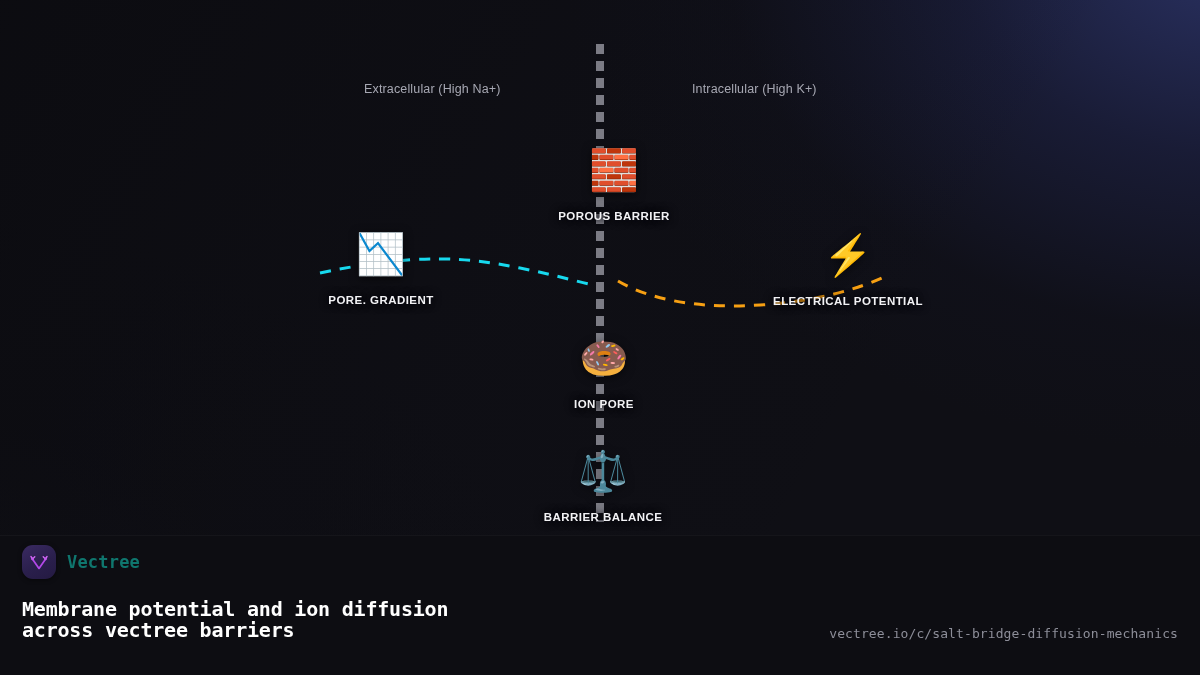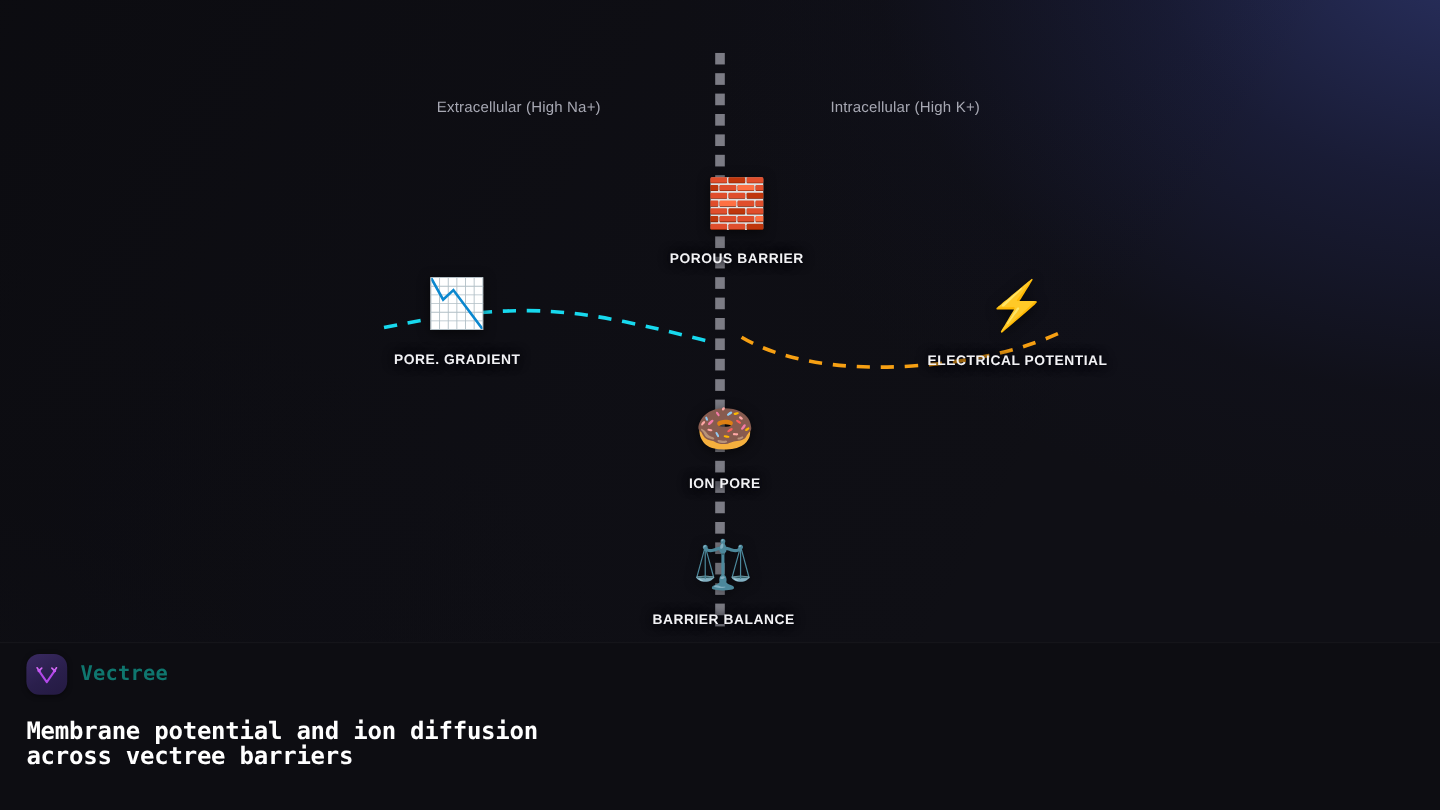--- a/index.html
+++ b/index.html
@@ -203,16 +203,17 @@
         </svg>
       </div>
       <div class="brand-name">Vectree</div>
     </div>
 
     <div id="headline">
       <div>Membrane potential and ion diffusion</div>
       <div>across vectree barriers</div>
     </div>
 
+    <div id="page-url">vectree.io/c/salt-bridge-diffusion-mechanics</div>
 
   </div>
 
 </div>
 
 </body></html>

